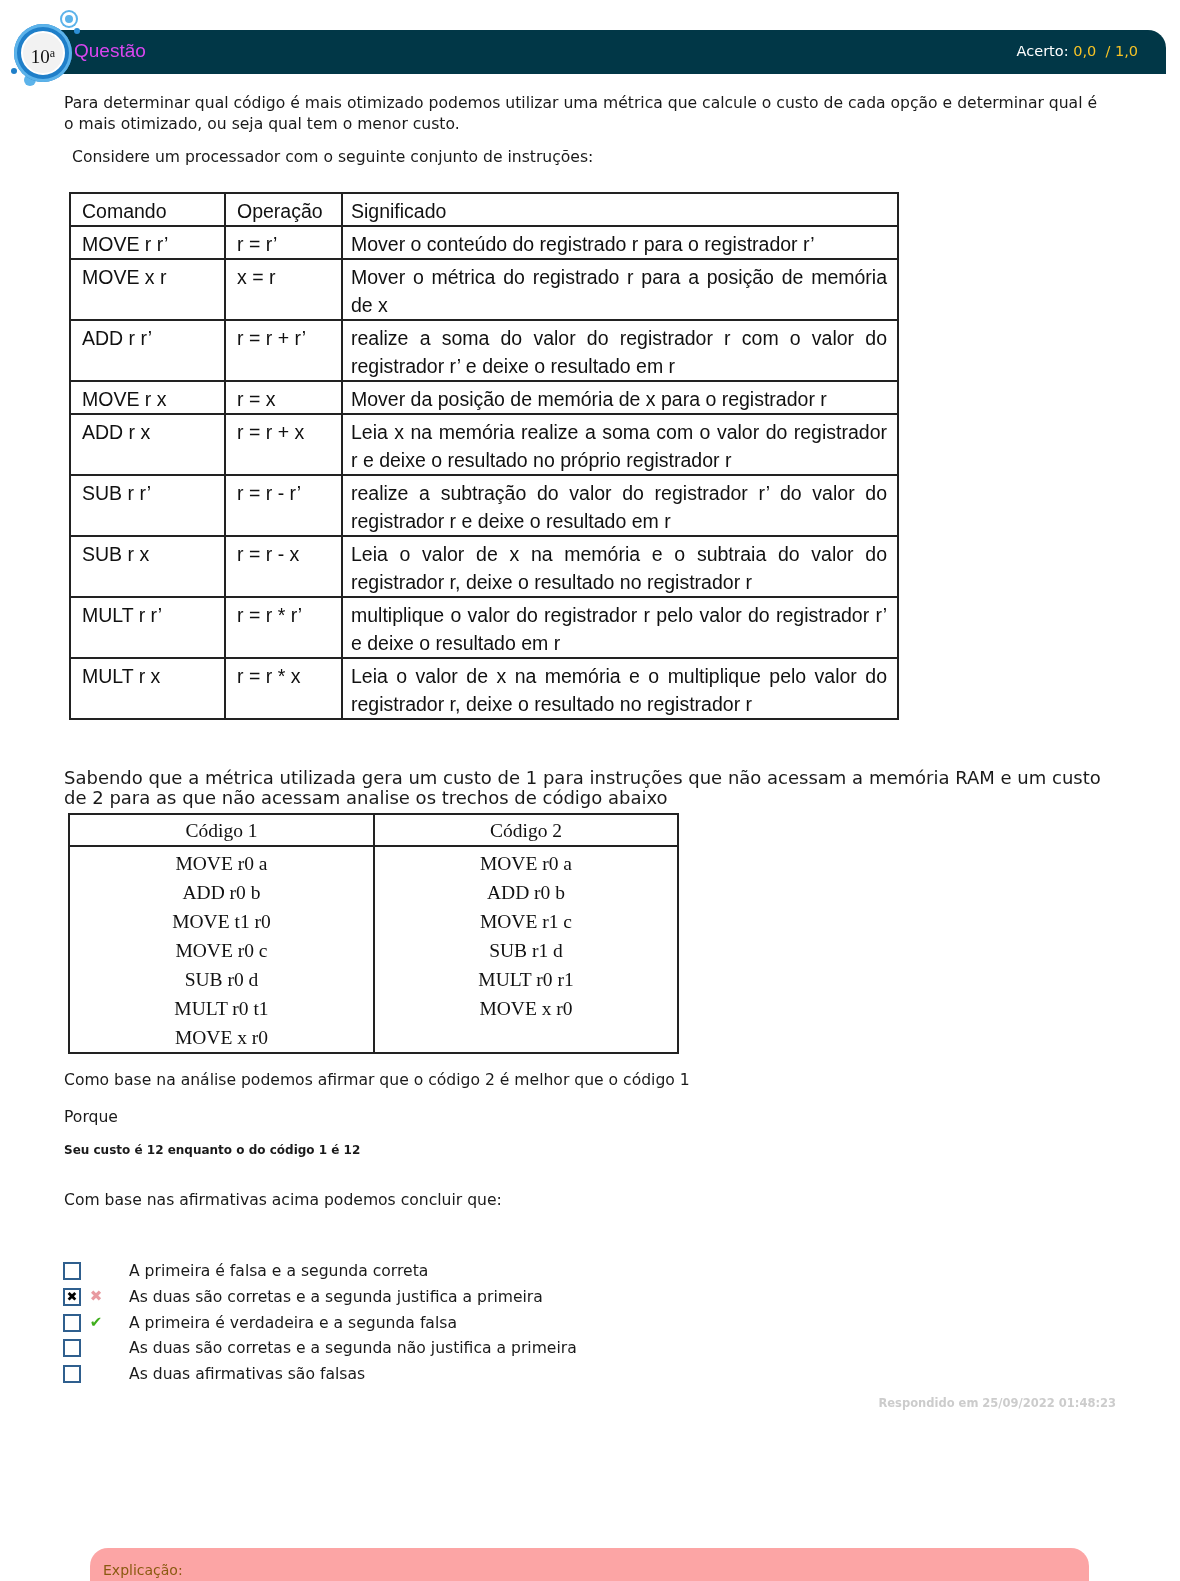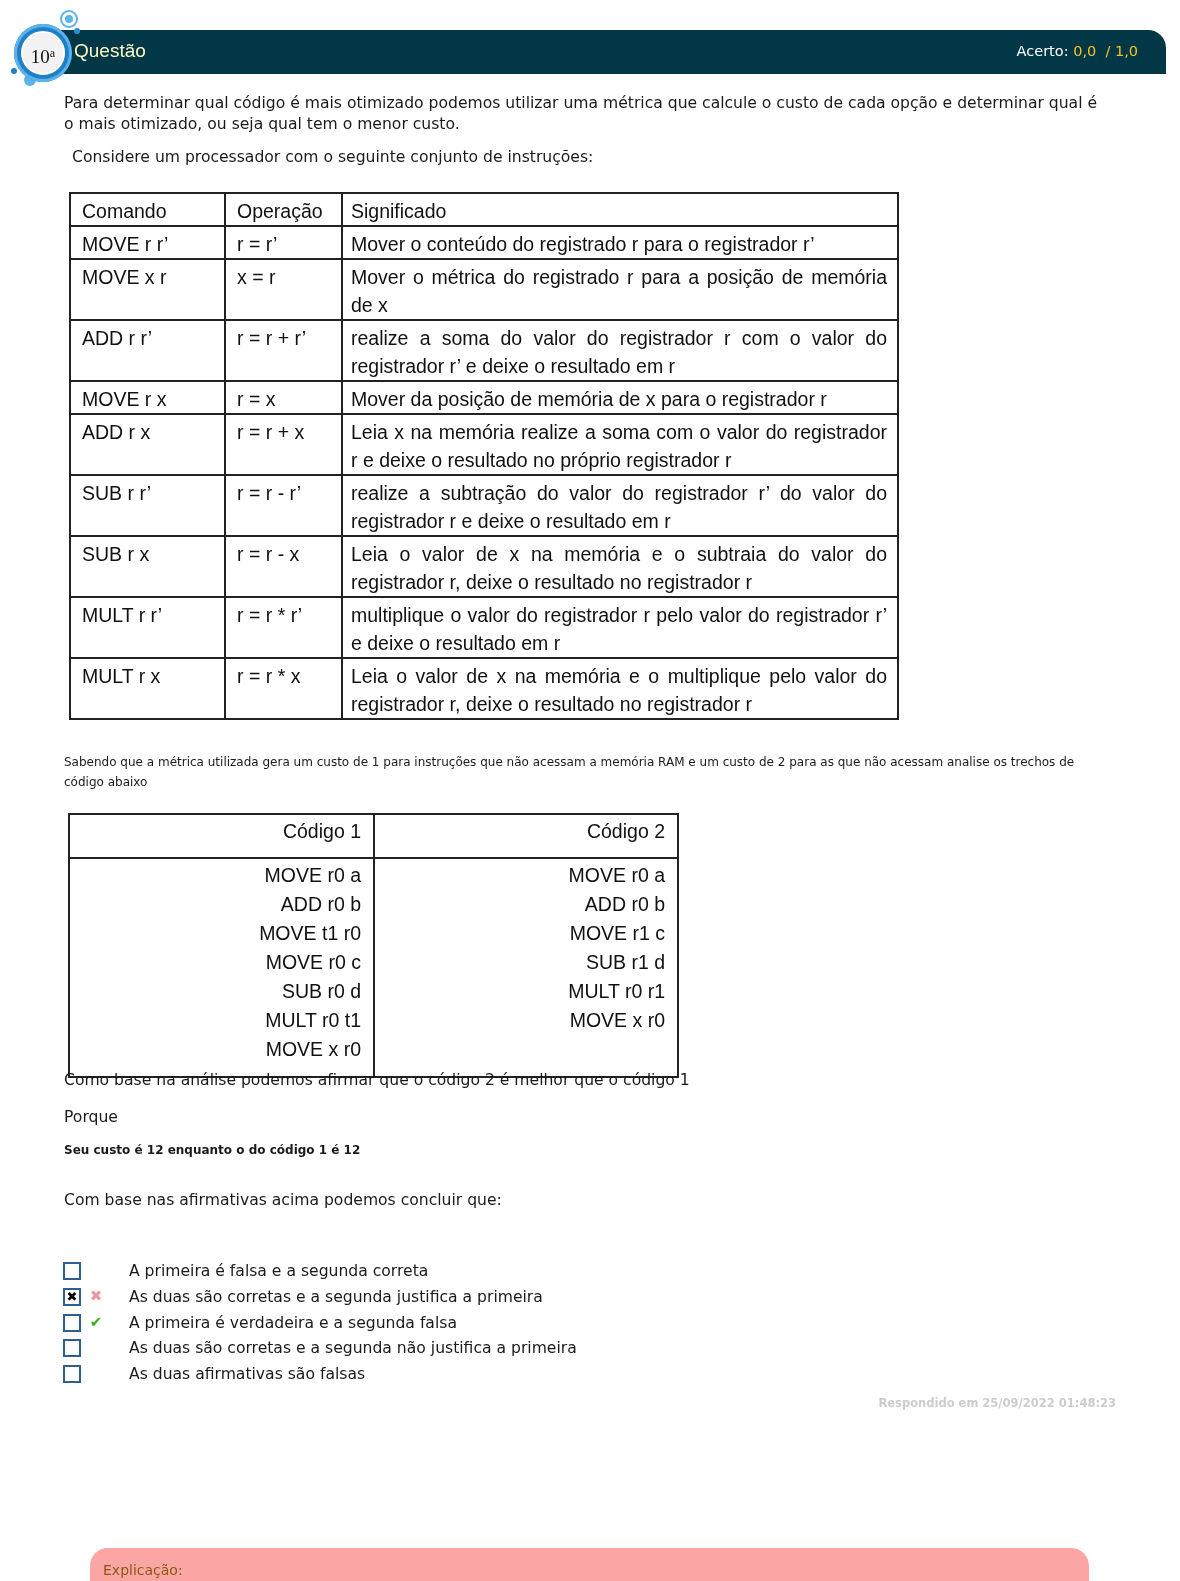--- a/index.html
+++ b/index.html
@@ -9,21 +9,21 @@
     font-family: "DejaVu Sans", "Liberation Sans", sans-serif;
     color: #1a1a1a;
   }
   
   .header {
     position: absolute; left: 36px; top: 30px; width: 1130px; height: 44px;
     background: #013747; border-top-right-radius: 18px;
   }
   .header-title {
     position: absolute; left: 38px; top: 10px;
-    font-family: "Liberation Sans", sans-serif; font-size: 19px; color: #fef9c3;
+    font-family: "Liberation Sans", sans-serif; font-size: 19px; color: #d946ef;
   }
   .score {
     position: absolute; right: 28px; top: 13px;
     font-family: "DejaVu Sans", sans-serif; font-size: 14.5px; color: #ffffff;
   }
   .score b { color: #f7c326; font-weight: normal; }
   
   .badge-wrap { position: absolute; left: 8px; top: 12px; width: 80px; height: 74px; }
   .badge-ring {
     position: absolute; left: 6px; top: 12px; width: 58px; height: 58px;
@@ -44,28 +44,28 @@
   
   .itab {
     position: absolute; left: 69px; top: 192px; width: 830px;
     border-collapse: collapse; font-family: "Liberation Sans", sans-serif;
     font-size: 19.5px; color: #111;
   }
   .itab td { border: 2px solid #222; padding: 3px 10px 0 11px; vertical-align: top; line-height: 28px; }
   .itab td.c1 { width: 155px; }
   .itab td.c2 { width: 117px; }
   .itab td.c3 { text-align: justify; padding-left: 8px; }
-  .p3 { position: absolute; left: 64px; top: 752px; width: 1045px; font-size: 12px; line-height: 20px; }
+  .p3 { position: absolute; left: 64px; top: 768px; width: 1045px; font-size: 18px; line-height: 20px; }
   
   .ctab {
     position: absolute; left: 68px; top: 813px; width: 611px;
     border-collapse: collapse; font-family: "Liberation Sans", sans-serif;
     font-size: 19.5px; color: #111;
   }
-  .ctab td, .ctab th { border: 2px solid #222; padding: 2px 12px 12px 12px; text-align: right; font-weight: normal; vertical-align: top; }
+  .ctab td, .ctab th { border: 2px solid #222; padding: 2px 12px 0 12px; text-align: center; font-weight: normal; vertical-align: top; font-family: Liberation Serif, serif; }
   .ctab th { line-height: 28px; }
   .ctab td { line-height: 29px; }
   .ctab .col1 { width: 305px; }
   .line { display: block; }
   .p4 { position: absolute; left: 64px; top: 1071px; font-size: 15.6px; }
   .p5 { position: absolute; left: 64px; top: 1108px; font-size: 15.6px; }
   .p6 { position: absolute; left: 64px; top: 1143px; font-size: 12px; font-weight: bold; }
   .p7 { position: absolute; left: 64px; top: 1180px; font-size: 15.6px; margin-top: 11px; }
   
   .options { position: absolute; left: 63px; top: 1262px; }

